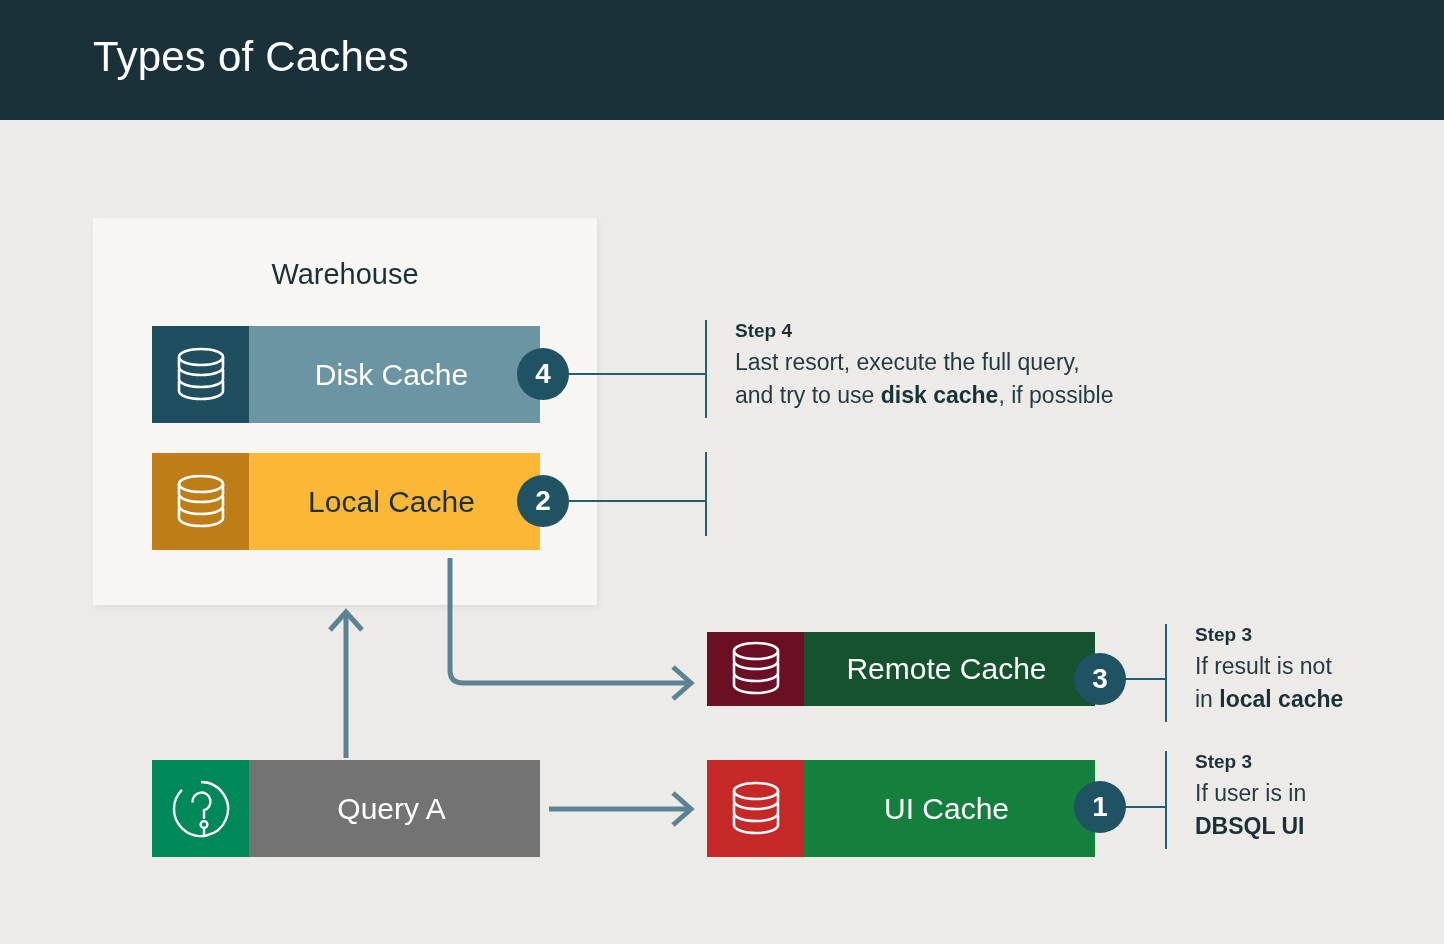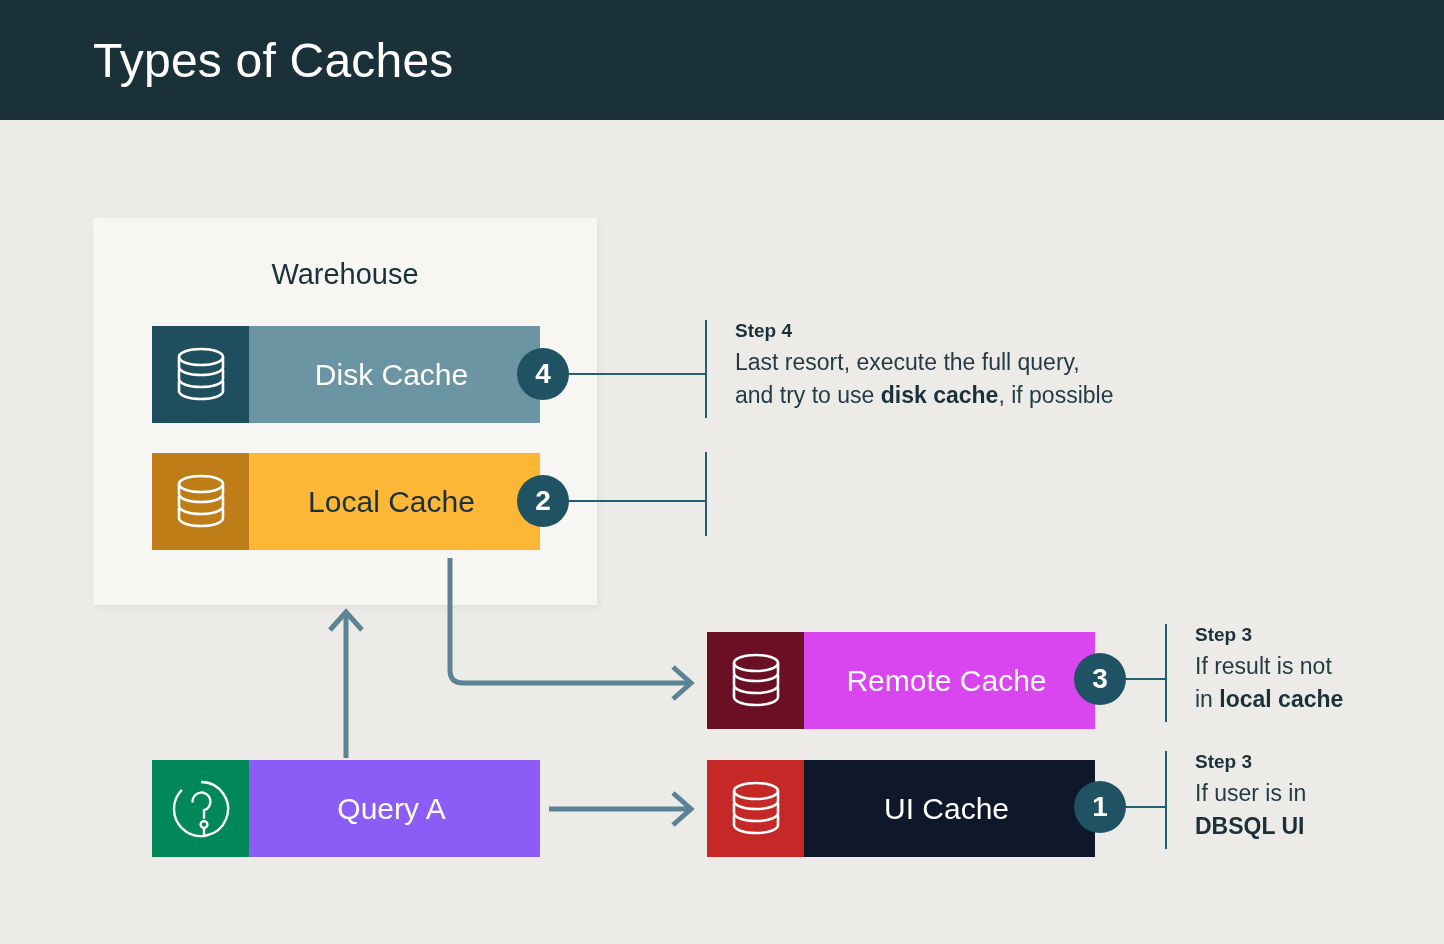--- a/index.html
+++ b/index.html
@@ -10,21 +10,21 @@
     overflow:hidden;
     position:relative;
   }
   
   #header{
     position:absolute;left:0;top:0;width:1444px;height:120px;
     background:#1b3139;
   }
   #header-title{
     position:absolute;left:93px;top:33px;
-    font-size:48px;font-weight:300;color:#ffffff;letter-spacing:0.2px;
+    font-size:42px;font-weight:300;color:#ffffff;letter-spacing:0.2px;
     white-space:nowrap;
   }
   
   #canvas{position:absolute;left:0;top:120px;width:1444px;height:824px;padding-left:8px;}
 
   
   #warehouse-panel{
     position:absolute;left:93px;top:98px;width:504px;height:387px;
     background:#f7f6f2;
     box-shadow:2px 3px 6px rgba(0,0,0,0.055);
@@ -47,29 +47,29 @@
     padding-right:6px;
   }
   #bar-disk{left:152px;top:206px;width:388px;height:97px;background:#6b95a3;}
   #bar-disk .bar-icon{background:#1f4e5f;}
   #bar-disk .bar-label{color:#ffffff;}
 
   #bar-local{left:152px;top:333px;width:388px;height:97px;background:#fcb736;}
   #bar-local .bar-icon{background:#bf7d18;}
   #bar-local .bar-label{color:#1b3139;}
 
-  #bar-remote{left:707px;top:512px;width:388px;height:97px;background:#d946ef;}
+  #bar-remote{left:707px;top:512px;width:388px;height:74px;background:#14532d;}
   #bar-remote .bar-icon{background:#6b0f24;}
   #bar-remote .bar-label{color:#ffffff;}
 
-  #bar-ui{left:707px;top:640px;width:388px;height:97px;background:#0f172a;}
+  #bar-ui{left:707px;top:640px;width:388px;height:97px;background:#15803d;}
   #bar-ui .bar-icon{background:#c62828;}
   #bar-ui .bar-label{color:#ffffff;}
 
-  #bar-query{left:152px;top:640px;width:388px;height:97px;background:#8b5cf6;}
+  #bar-query{left:152px;top:640px;width:388px;height:97px;background:#737373;}
   #bar-query .bar-icon{background:#00875a;}
   #bar-query .bar-label{color:#ffffff;}
 
   
   .badge{
     position:absolute;width:52px;height:52px;border-radius:50%;
     background:#1f5263;color:#ffffff;
     display:flex;align-items:center;justify-content:center;
     font-size:28px;font-weight:600;
     z-index:5;

